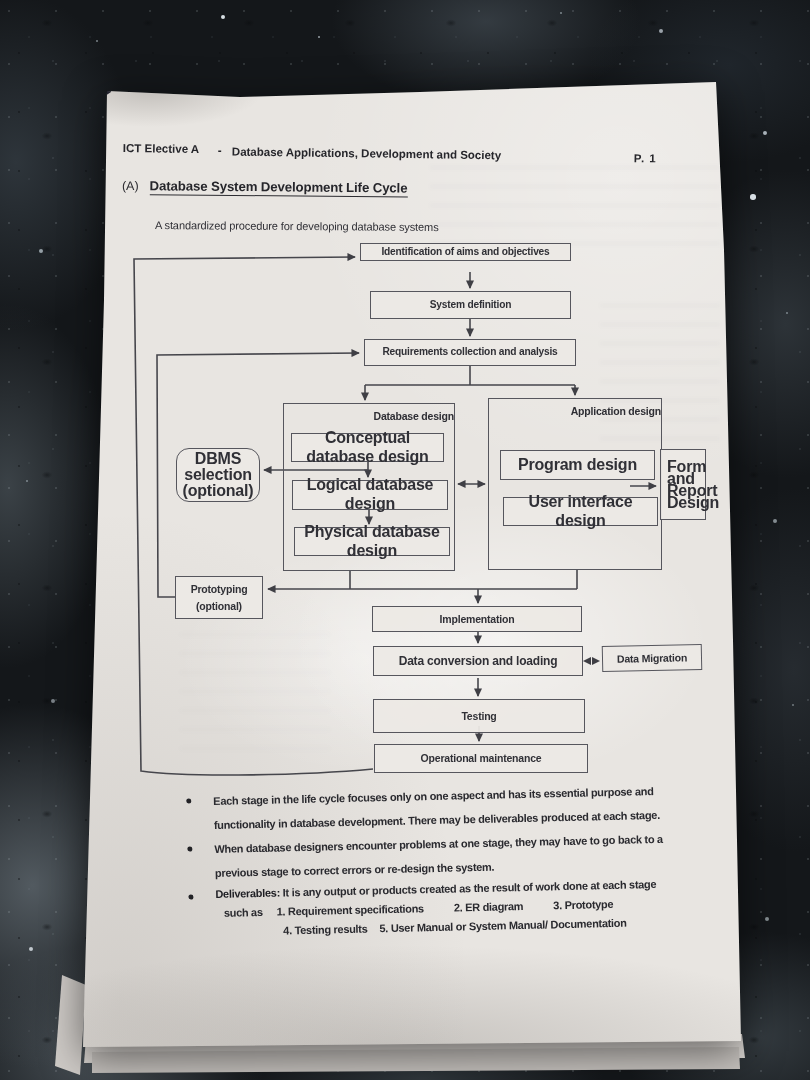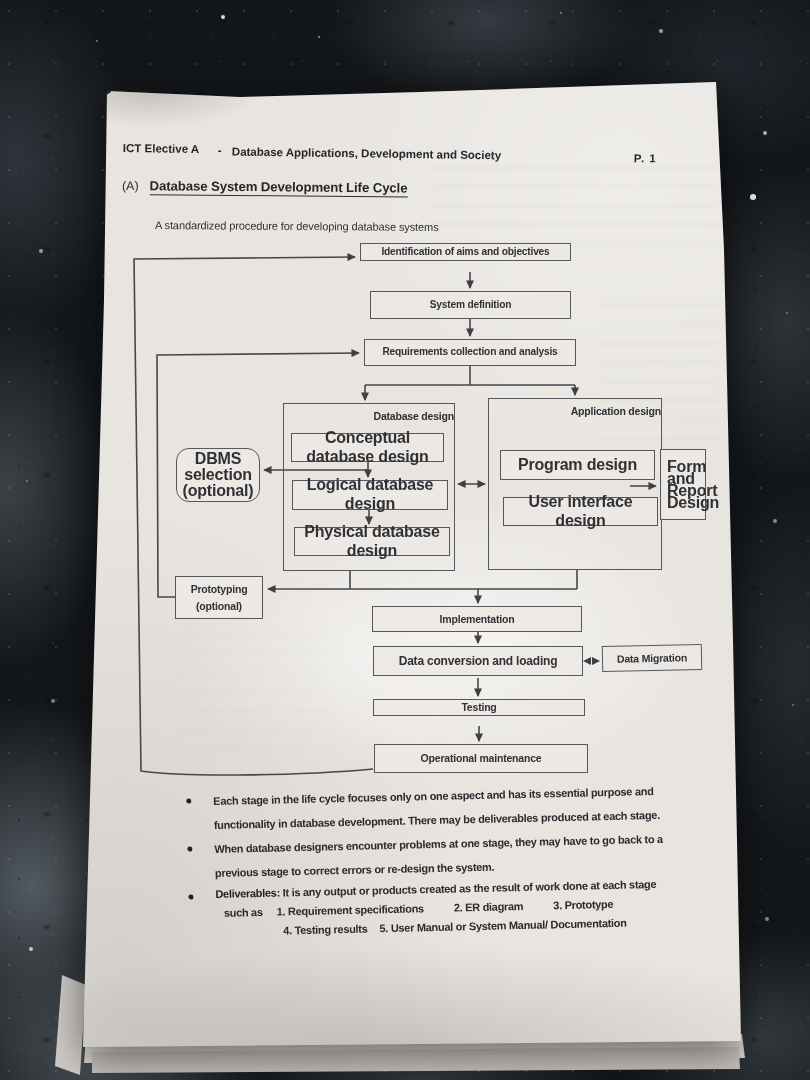--- a/index.html
+++ b/index.html
@@ -193,21 +193,21 @@
       <div class="box fr" style="left:660px;top:449px;width:46px;height:71px;">Form
 and
 Report
 Design</div>
       <div class="box" style="left:175px;top:576px;width:88px;height:43px;line-height:17px;font-size:10.5px;">Prototyping
 (optional)</div>
 
       <div class="box" style="left:372px;top:606px;width:210px;height:26px;font-size:10.5px;">Implementation</div>
       <div class="box" style="left:373px;top:646px;width:210px;height:30px;font-size:12px;">Data conversion and loading</div>
       <div class="box" style="left:602px;top:645px;width:100px;height:26px;font-size:10.5px;transform:rotate(-1.2deg);">Data Migration</div>
-      <div class="box" style="left:373px;top:699px;width:212px;height:17px;font-size:10.5px;">Testing</div>
+      <div class="box" style="left:373px;top:699px;width:212px;height:34px;font-size:10.5px;">Testing</div>
       <div class="box" style="left:374px;top:744px;width:214px;height:29px;font-size:10.5px;">Operational maintenance</div>
     </div>
 
     <div class="bullets">
       <div class="b-row">
         <span class="dot"></span>
         <div class="b-line">Each stage in the life cycle focuses only on one aspect and has its essential purpose and</div>
         <div class="b-line">functionality in database development. There may be deliverables produced at each stage.</div>
       </div>
       <div class="b-row">

